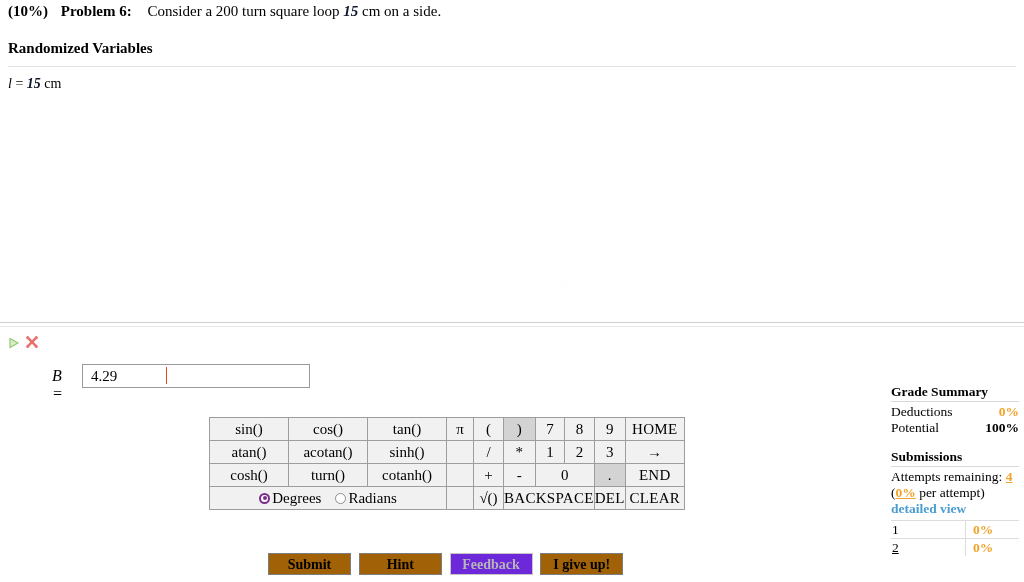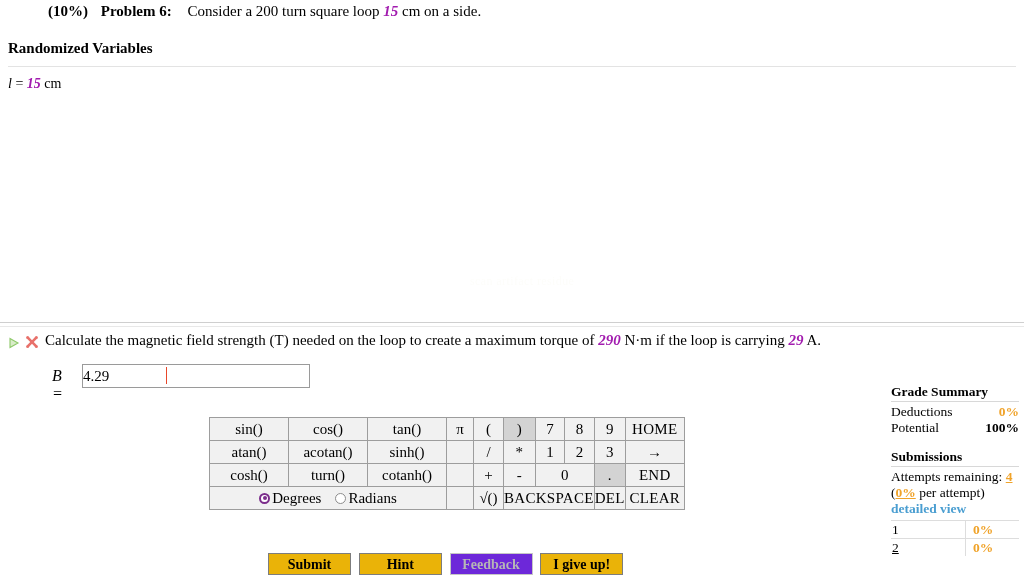--- a/index.html
+++ b/index.html
@@ -17,24 +17,24 @@
     overflow: hidden;
   }
 
   
   #problem-header {
     position: absolute;
     left: 8px;
     top: 3px;
     white-space: nowrap;
   }
-  .hdr-pct { font-weight: bold; margin-left: 40px; }
+  .hdr-pct { font-weight: bold; }
   .hdr-problem { font-weight: bold; margin-left: 9px; }
   .hdr-body { margin-left: 12px; }
-  .rv { color: #a21caf; font-style: italic; font-weight: bold; }
+  .rv { color: #0f172a; font-style: italic; font-weight: bold; }
 
   #randomized-title {
     position: absolute;
     left: 8px;
     top: 40px;
     font-weight: bold;
     font-size: 15px;
   }
   #rv-rule {
     position: absolute;
@@ -133,21 +133,21 @@
     position: absolute;
     left: 30px;
     top: 0px;
     width: 228px;
     height: 24px;
     box-sizing: border-box;
     border: 1px solid #9a9a9a;
     background: #ffffff;
     font-family: "Liberation Serif", serif;
     font-size: 15px;
-    padding: 2px 0;
+    padding: 2px 8px;
     color: #000;
     outline: none;
   }
   #answer-caret {
     position: absolute;
     left: 114px;
     top: 3px;
     width: 1px;
     height: 17px;
     background: #e8472a;
@@ -219,21 +219,21 @@
     left: 268px;
     top: 553px;
   }
   .action-btn {
     display: inline-block;
     width: 83px;
     height: 22px;
     line-height: 21px;
     text-align: center;
     border: 1px solid #7d7d7d;
-    background: #eab308;
+    background: #a16207;
     font-family: "Liberation Serif", serif;
     font-weight: bold;
     font-size: 14px;
     color: #000;
     margin-right: 4px;
     box-sizing: border-box;
     cursor: default;
   }
   .action-btn.disabled {
     color: #b6b6b6;
@@ -337,21 +337,20 @@
         <line x1="10.8" y1="3.2" x2="3.2" y2="10.8"></line>
       </g>
       <g fill="#e8716b">
         <circle cx="2.6" cy="2.6" r="1.5"></circle>
         <circle cx="11.4" cy="2.6" r="1.5"></circle>
         <circle cx="2.6" cy="11.4" r="1.5"></circle>
         <circle cx="11.4" cy="11.4" r="1.5"></circle>
       </g>
     </svg>
   </span>
-  <span id="question-text"><span>Calculate the magnetic field strength (T) needed on the loop to create a maximum torque of </span><span class="rv">290</span><span> N·m if the loop is carrying </span><span class="rv">29</span><span> A.</span></span>
 </div>
 
 <div id="answer-row">
   <span id="answer-label">B =</span>
   <input id="answer-input" type="text" value="4.29" style="">
   <span id="answer-caret"></span>
 </div>
 
 <table id="keypad">
   <tbody>

